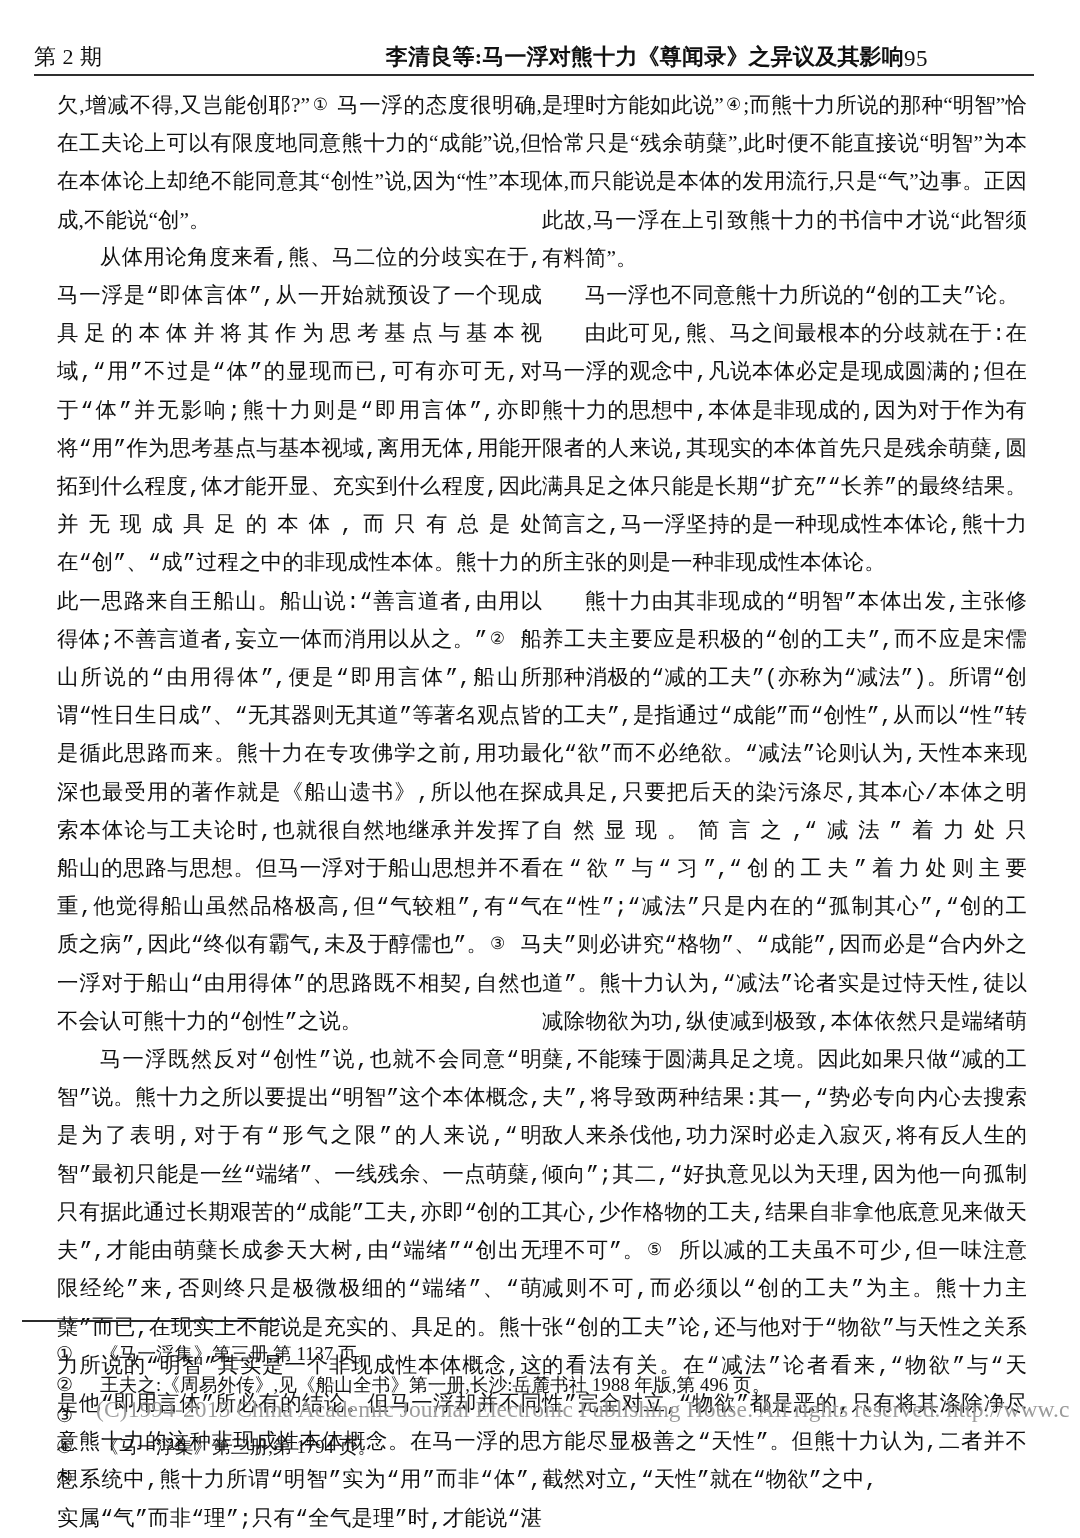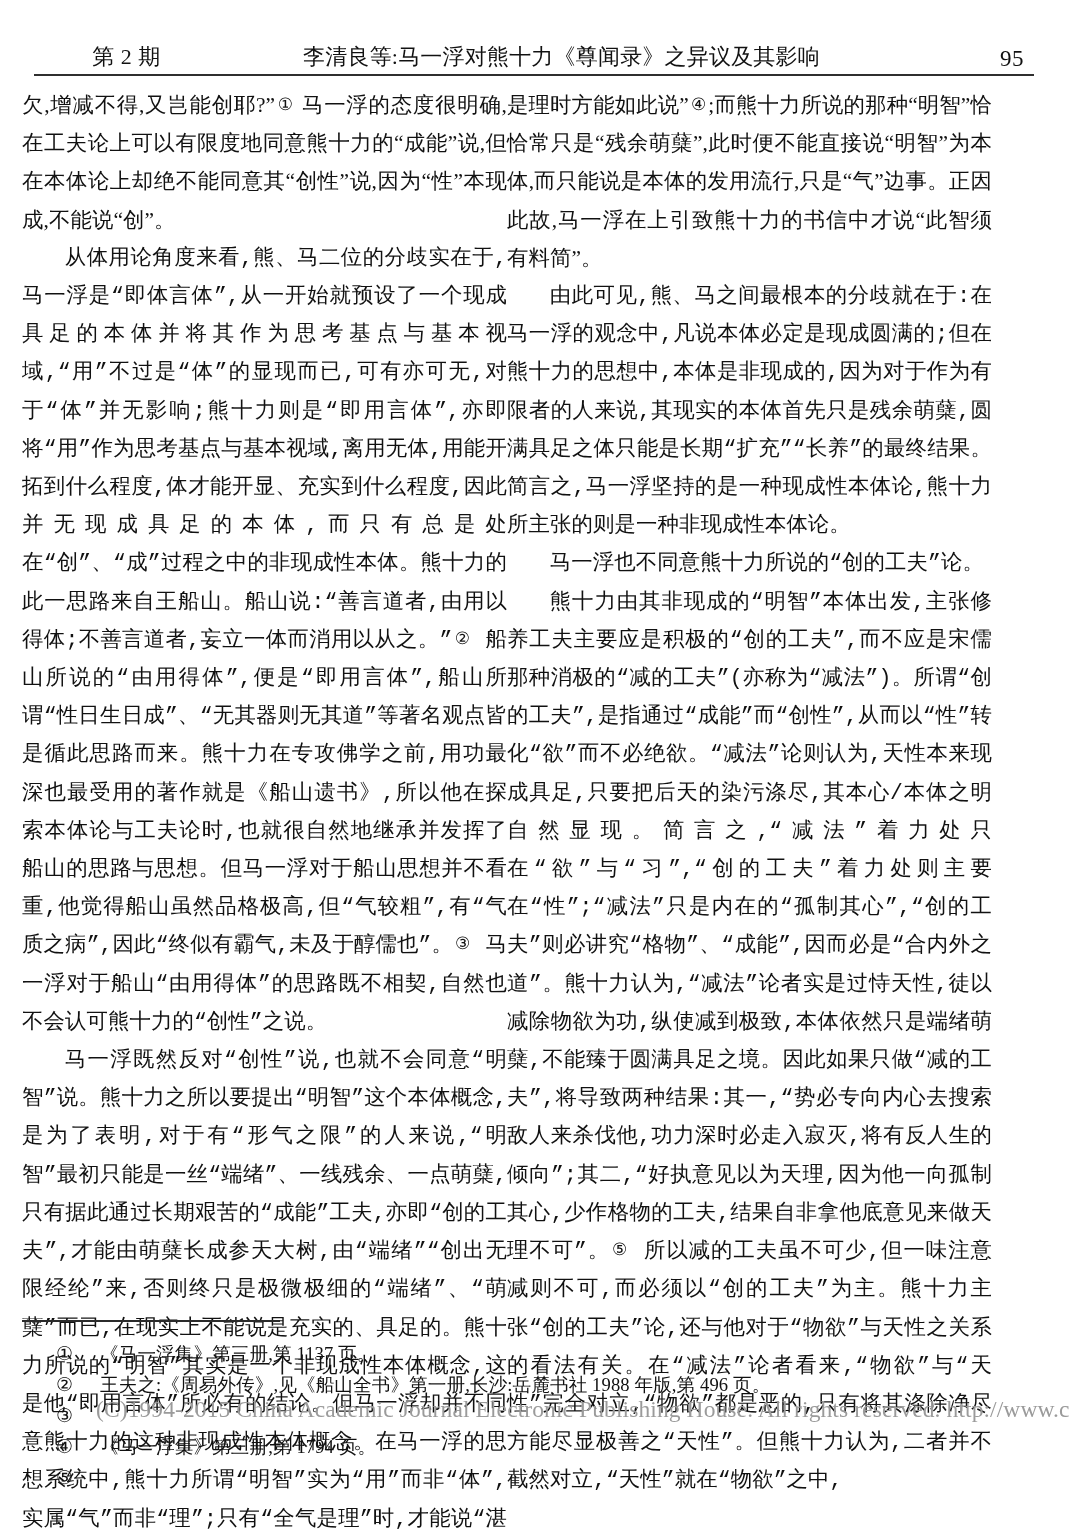--- a/index.html
+++ b/index.html
@@ -29,52 +29,53 @@
     width: 1012px;
     height: 34px;
     display: flex;
     align-items: flex-end;
     font-size: 22px;
     letter-spacing: 0.5px;
   }
   .runhead-left {
     width: 185px;
     white-space: nowrap;
-    text-align: center;
   }
   .runhead-center {
     flex: 1;
-    text-align: center;
+    text-align: right;
     white-space: nowrap;
     letter-spacing: 0.2px;
+    font-weight: bold;
   }
   .runhead-right {
     width: 120px;
-    text-align: right;
+    text-align: left;
     padding-right: 22px;
     font-family: "Liberation Serif", serif;
     font-size: 23px;
   }
   .runhead-rule {
     position: absolute;
     left: 34px;
     top: 74px;
     width: 1000px;
     height: 2px;
     background: #2f2f2f;
   }
 
   
   .columns {
     position: absolute;
-    left: 22px;
+    left: 38px;
     top: 86px;
     width: 1008px;
     height: 1200px;
     display: flex;
+    justify-content: center;
   }
   .col {
     width: 485px;
   }
   .para {
     font-size: 21.4px;
     line-height: 38.2px;
     text-align: justify;
     text-justify: inter-character;
     text-align-last: left;
@@ -150,22 +151,22 @@
   <div class="runhead-rule"></div>
 
   <div class="columns">
     <div class="col" id="left-column">
         <p class="para"><span>欠,增减不得,又岂能创耶?”</span><sup class="fn">①</sup><span> 马一浮的态度很明确,在工夫论上可以有限度地同意熊十力的“成能”说,但在本体论上却绝不能同意其“创性”说,因为“性”本现成,不能说“创”。</span></p>
         <p class="para indent"><span>从体用论角度来看,熊、马二位的分歧实在于,马一浮是“即体言体”,从一开始就预设了一个现成具足的本体并将其作为思考基点与基本视域,“用”不过是“体”的显现而已,可有亦可无,对于“体”并无影响;熊十力则是“即用言体”,亦即将“用”作为思考基点与基本视域,离用无体,用能开拓到什么程度,体才能开显、充实到什么程度,因此并无现成具足的本体,而只有总是处在“创”、“成”过程之中的非现成性本体。熊十力的此一思路来自王船山。船山说:“善言道者,由用以得体;不善言道者,妄立一体而消用以从之。”</span><sup class="fn">②</sup><span> 船山所说的“由用得体”,便是“即用言体”,船山所谓“性日生日成”、“无其器则无其道”等著名观点皆是循此思路而来。熊十力在专攻佛学之前,用功最深也最受用的著作就是《船山遗书》,所以他在探索本体论与工夫论时,也就很自然地继承并发挥了船山的思路与思想。但马一浮对于船山思想并不看重,他觉得船山虽然品格极高,但“气较粗”,有“气质之病”,因此“终似有霸气,未及于醇儒也”。</span><sup class="fn">③</sup><span> 马一浮对于船山“由用得体”的思路既不相契,自然也不会认可熊十力的“创性”之说。</span></p>
         <p class="para indent"><span>马一浮既然反对“创性”说,也就不会同意“明智”说。熊十力之所以要提出“明智”这个本体概念,是为了表明,对于有“形气之限”的人来说,“明智”最初只能是一丝“端绪”、一线残余、一点萌蘖,只有据此通过长期艰苦的“成能”工夫,亦即“创的工夫”,才能由萌蘖长成参天大树,由“端绪”“创出无限经纶”来,否则终只是极微极细的“端绪”、“萌蘖”而已,在现实上不能说是充实的、具足的。熊十力所说的“明智”其实是一个非现成性本体概念,这是他“即用言体”所必有的结论。但马一浮却并不同意熊十力的这种非现成性本体概念。在马一浮的思想系统中,熊十力所谓“明智”实为“用”而非“体”,实属“气”而非“理”;只有“全气是理”时,才能说“湛然虚明”之“用”即是“体”,才能说“智”即是“体”,正如“明儒谓心即理,须是全气</span></p>
       </div>
     <div class="col" id="right-column">
         <p class="para"><span>是理时方能如此说”</span><sup class="fn">④</sup><span>;而熊十力所说的那种“明智”恰恰常只是“残余萌蘖”,此时便不能直接说“明智”为本体,而只能说是本体的发用流行,只是“气”边事。正因此故,马一浮在上引致熊十力的书信中才说“此智须有料简”。</span></p>
+        <p class="para indent"><span>马一浮也不同意熊十力所说的“创的工夫”论。</span></p>
         <p class="para indent"><span>由此可见,熊、马之间最根本的分歧就在于:在马一浮的观念中,凡说本体必定是现成圆满的;但在熊十力的思想中,本体是非现成的,因为对于作为有限者的人来说,其现实的本体首先只是残余萌蘖,圆满具足之体只能是长期“扩充”“长养”的最终结果。简言之,马一浮坚持的是一种现成性本体论,熊十力所主张的则是一种非现成性本体论。</span></p>
-        <p class="para indent"><span>马一浮也不同意熊十力所说的“创的工夫”论。</span></p>
         <p class="para indent"><span>熊十力由其非现成的“明智”本体出发,主张修养工夫主要应是积极的“创的工夫”,而不应是宋儒那种消极的“减的工夫”(亦称为“减法”)。所谓“创的工夫”,是指通过“成能”而“创性”,从而以“性”转化“欲”而不必绝欲。“减法”论则认为,天性本来现成具足,只要把后天的染污涤尽,其本心/本体之明自然显现。简言之,“减法”着力处只在“欲”与“习”,“创的工夫”着力处则主要在“性”;“减法”只是内在的“孤制其心”,“创的工夫”则必讲究“格物”、“成能”,因而必是“合内外之道”。熊十力认为,“减法”论者实是过恃天性,徒以减除物欲为功,纵使减到极致,本体依然只是端绪萌蘖,不能臻于圆满具足之境。因此如果只做“减的工夫”,将导致两种结果:其一,“势必专向内心去搜索敌人来杀伐他,功力深时必走入寂灭,将有反人生的倾向”;其二,“好执意见以为天理,因为他一向孤制其心,少作格物的工夫,结果自非拿他底意见来做天理不可”。</span><sup class="fn">⑤</sup><span> 所以减的工夫虽不可少,但一味注意减则不可,而必须以“创的工夫”为主。熊十力主张“创的工夫”论,还与他对于“物欲”与天性之关系的看法有关。在“减法”论者看来,“物欲”与“天性”完全对立,“物欲”都是恶的,只有将其涤除净尽方能尽显极善之“天性”。但熊十力认为,二者并不截然对立,“天性”就在“物欲”之中,</span></p>
       </div>
   </div>
 
   <div class="fn-rule"></div>
   <div class="footnotes" id="footnote-list">
       <div class="fn-item">
         <span class="fn-marker">①</span>
         <span class="fn-text">《马一浮集》第三册,第 1137 页。</span>
       </div>

